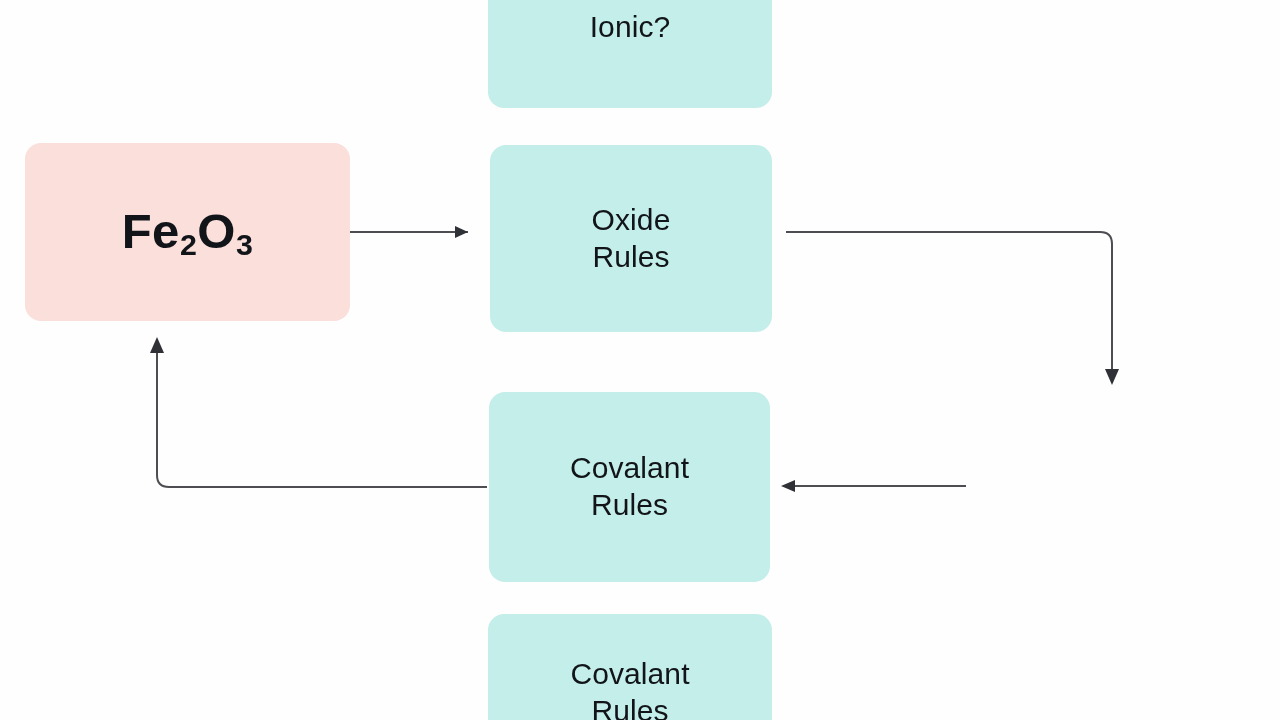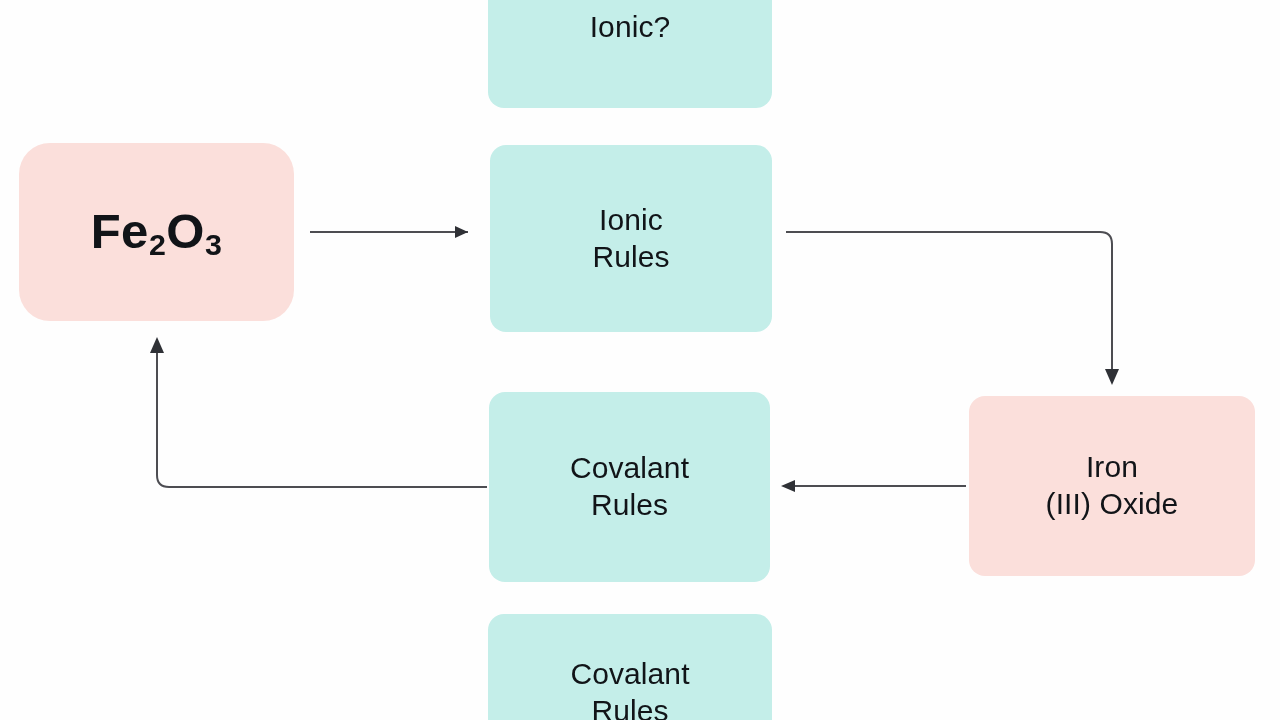--- a/index.html
+++ b/index.html
@@ -54,28 +54,27 @@
   #node-metal {
     left: 488px;
     top: -86px;
     width: 284px;
     height: 194px;
     font-size: 30px;
     align-items: flex-end;
     padding-bottom: 62px;
   }
   #node-formula {
-    left: 19px;
+    left: 25px;
     top: 143px;
-    width: 275px;
+    width: 325px;
     height: 178px;
     font-size: 49px;
     font-weight: 700;
     letter-spacing: 0.5px;
-    border-radius: 31px;
   }
   #node-ionic {
     left: 490px;
     top: 145px;
     width: 282px;
     height: 187px;
     font-size: 30px;
   }
   #node-covalent {
     left: 489px;
@@ -147,32 +146,28 @@
 
   <div class="node node-teal" id="node-metal">
     <span class="node-label">Ionic?</span>
   </div>
 
   <div class="node node-pink" id="node-formula">
     <span class="node-label formula"><span>Fe</span><sub>2</sub><span>O</span><sub>3</sub></span>
   </div>
 
   <div class="node node-teal" id="node-ionic">
-    <span class="node-label">Ionic
+    <span class="node-label">Oxide
 Rules</span>
   </div>
 
   <div class="node node-teal" id="node-covalent">
     <span class="node-label">Covalant
 Rules</span>
   </div>
 
-  <div class="node node-pink" id="node-oxide">
-    <span class="node-label">Iron
-(III) Oxide</span>
-  </div>
 
   <div class="node node-teal" id="node-covalent-2">
     <span class="node-label">Covalant
 Rules</span>
   </div>
 
 </div>
 
 </body></html>

